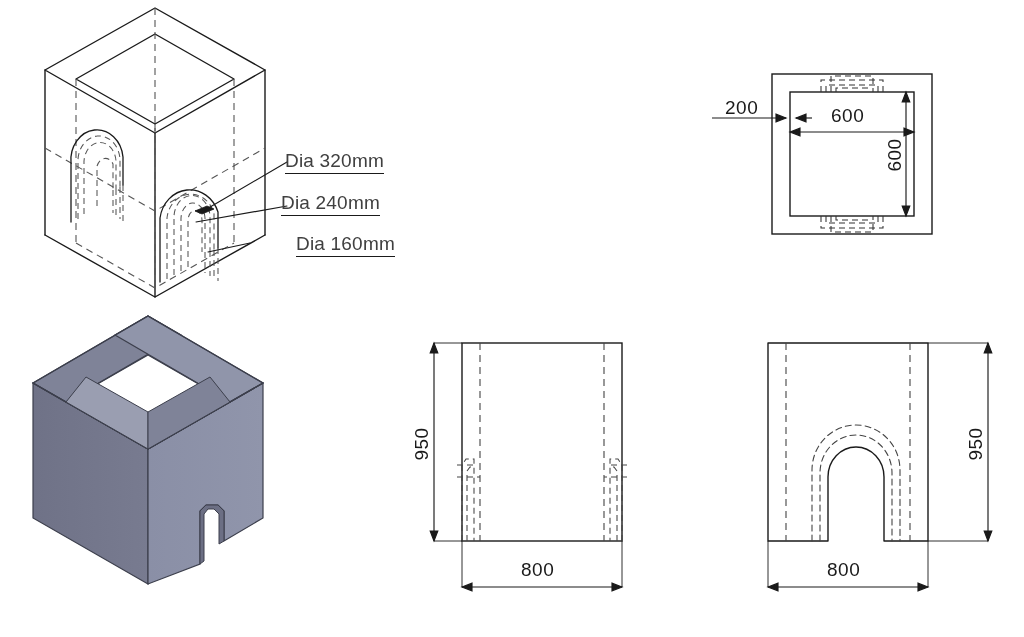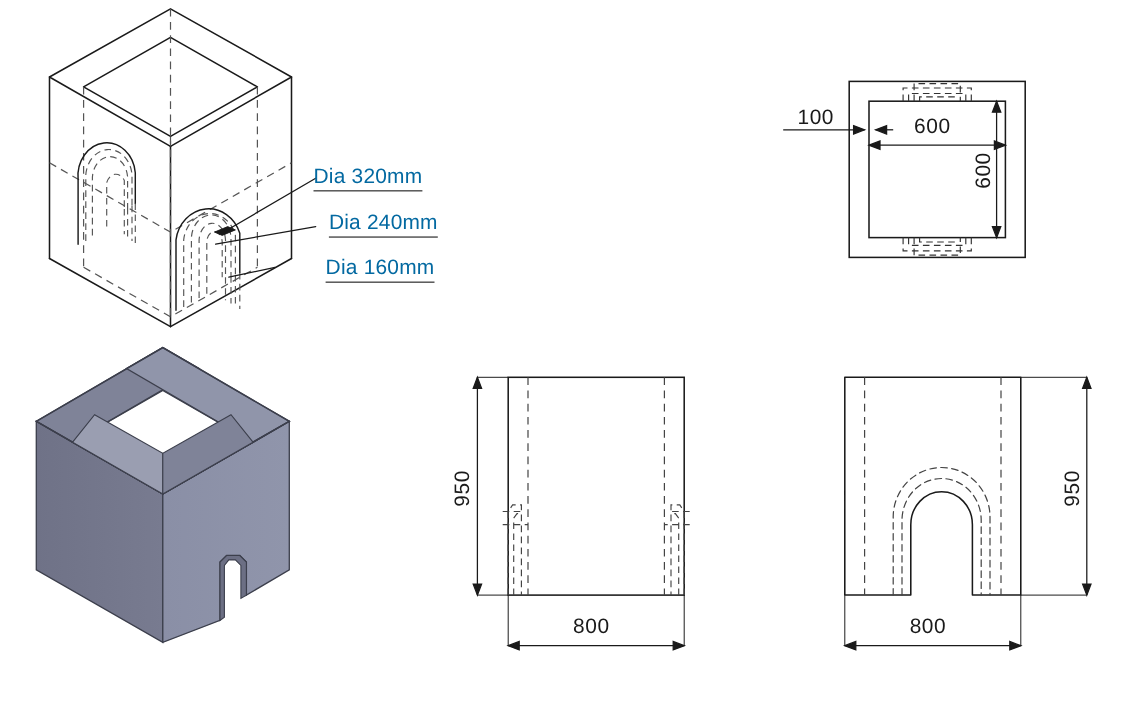--- a/index.html
+++ b/index.html
@@ -6,21 +6,21 @@
   html,body{margin:0;padding:0;background:#ffffff;}
   body{width:1024px;height:637px;overflow:hidden;
        font-family:"Liberation Sans","DejaVu Sans",sans-serif;}
   #sheet{position:relative;width:1024px;height:637px;background:#fff;}
   .view{position:absolute;}
   svg{display:block;overflow:visible;}
   .callout-label{
       position:absolute;
       font-family:"Liberation Sans","DejaVu Sans",sans-serif;
       font-size:19px;
-      color:#0369a1;
+      color:#404040;
       white-space:nowrap;
       border-bottom:1.6px solid #1a1a1a;
       padding-bottom:1px;
       letter-spacing:0.2px;
   }
   .dim-text{
       position:absolute;
       font-family:"Liberation Sans","DejaVu Sans",sans-serif;
       font-size:19px;
       color:#1a1a1a;
@@ -95,21 +95,21 @@
       </g>
 
       <g fill="none" stroke="#1a1a1a" stroke-width="1.15" stroke-linecap="round">
         <path d="M205,210 L287,162"></path>
         <path d="M196,222 L287,206"></path>
         <path d="M208,252 L250,243"></path>
       </g>
     </svg>
 
     <div class="callout-label" style="left:285px;top:150px;">Dia 320mm</div>
-    <div class="callout-label" style="left:299px;top:192px;">Dia 240mm</div>
+    <div class="callout-label" style="left:281px;top:192px;">Dia 240mm</div>
     <div class="callout-label" style="left:256px;top:233px;margin-left:40px;">Dia 160mm</div>
   </div>
 
   <div class="view" style="left:0px;top:295px;">
     <svg width="320" height="310" viewBox="0 0 320 310">
       <defs>
         <linearGradient id="gLeft" x1="0" y1="0" x2="1" y2="0">
           <stop offset="0%" stop-color="#6f7287"></stop>
           <stop offset="100%" stop-color="#787b90"></stop>
         </linearGradient>
@@ -178,21 +178,21 @@
         <path d="M214,77 L204,73.2 L204,80.8 Z"></path>
       </g>
 
       <g fill="#1a1a1a" stroke="#1a1a1a" stroke-width="1.15">
         <path d="M206,37 L206,161" fill="none"></path>
         <path d="M206,37 L202.2,47 L209.8,47 Z"></path>
         <path d="M206,161 L202.2,151 L209.8,151 Z"></path>
       </g>
     </svg>
 
-    <div class="dim-text" style="left:25px;top:42px;">100</div>
+    <div class="dim-text" style="left:25px;top:42px;">200</div>
     <div class="dim-text" style="left:131px;top:50px;">600</div>
     <div class="dim-text vert" style="left:178px;top:89px;">600</div>
   </div>
 
   <div class="view" style="left:400px;top:325px;">
     <svg width="270" height="290" viewBox="0 0 270 290">
 
       <rect x="62" y="18" width="160" height="198" fill="none" stroke="#1a1a1a" stroke-width="1.4"></rect>
 
       <g fill="none" stroke="#444444" stroke-width="1.1" stroke-dasharray="7,5">

